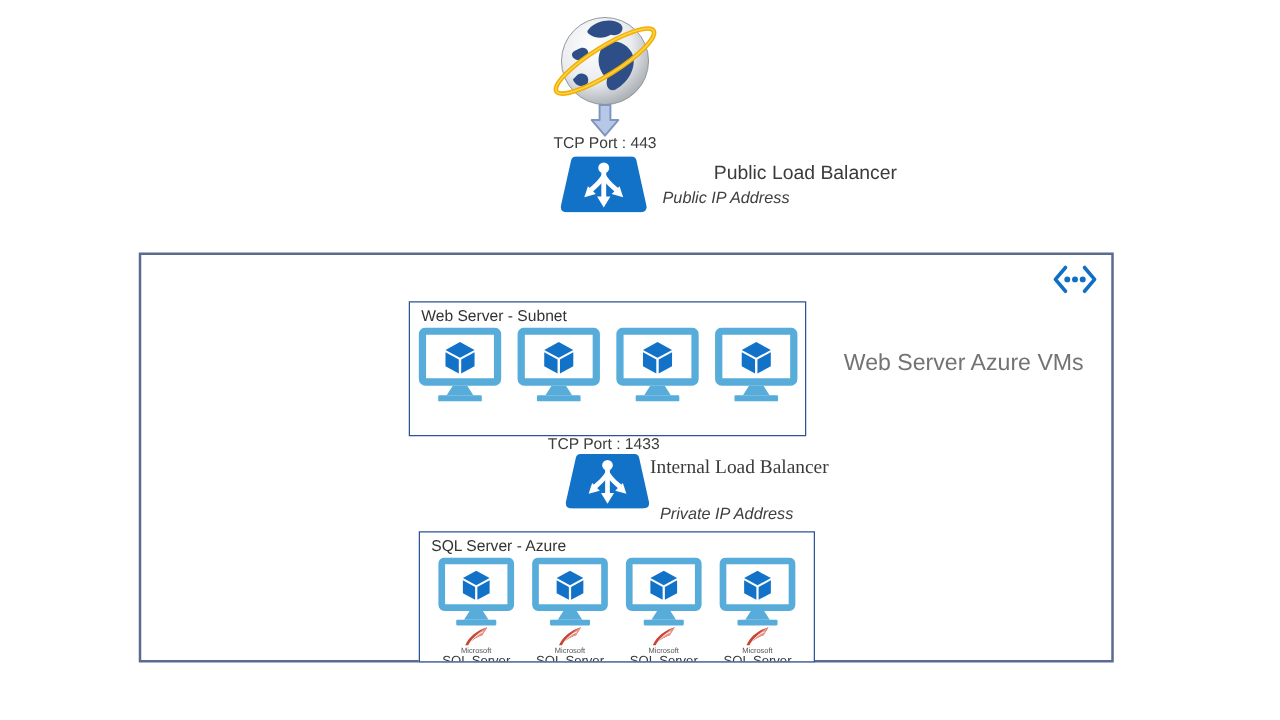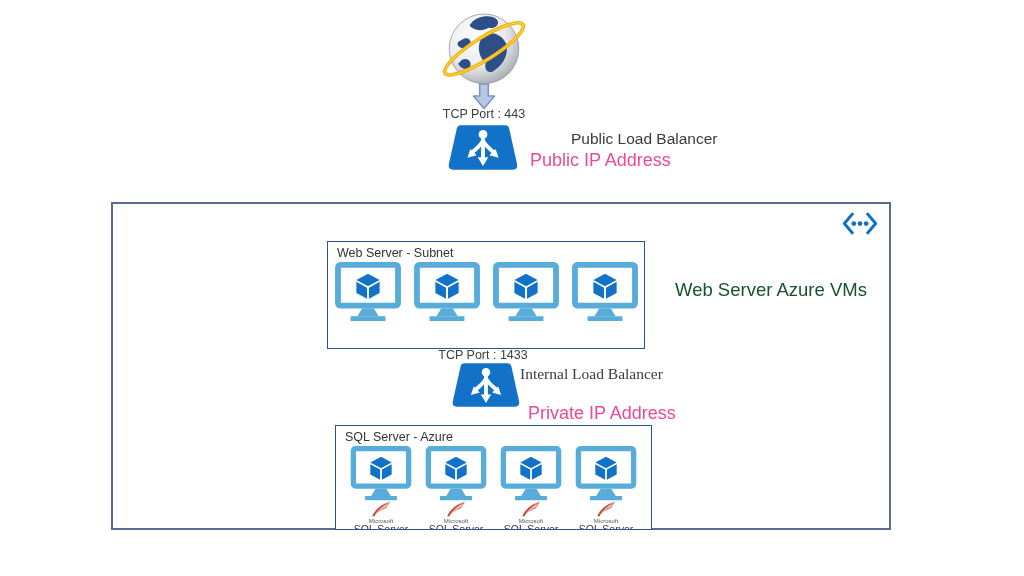--- a/index.html
+++ b/index.html
@@ -29,23 +29,24 @@
 
   
   .lb-icon { width: 70px; height: 45px; }
   .lb-icon.public { left: 448px; top: 125px; }
   .lb-title {
     color: #3b3b3b;
     font-size: 15.5px;
     white-space: nowrap;
   }
   .lb-sub {
-    color: #ec4899;
-    font-size: 18px;
-    white-space: nowrap;
+    color: #404040;
+    font-size: 13px;
+    white-space: nowrap;
+    font-style: italic;
   }
   .public-t { left: 523px; top: 130px; margin-left: 48px; }
   .public-s { left: 530px; top: 150px; }
 
   
   .vnet {
     left: 111px; top: 202px;
     width: 780px; height: 328px;
     border: 2px solid #5a6b8f;
     background: #ffffff;
@@ -85,21 +86,21 @@
     margin-top: 1px;
   }
   .sql-brand {
     font-size: 10.5px;
     color: #3a3a3a;
     line-height: 11px;
     white-space: nowrap;
   }
 
   .side-caption {
-    color: #14532d;
+    color: #737373;
     font-size: 18.5px;
     white-space: nowrap;
   }
   .web-cap { left: 562px; top: 75px; }
   .sql-cap { left: 562px; top: 252px; }
 
   .tcp1433 { left: 290px; top: 144px; width: 160px; }
   .lb-icon.internal { left: 339px; top: 159px; width: 68px; height: 44px; }
   .internal-t { left: 407px; top: 161px; font-family: Liberation Serif, serif; }
   .internal-s { left: 415px; top: 181px; margin-top: 18px; }

